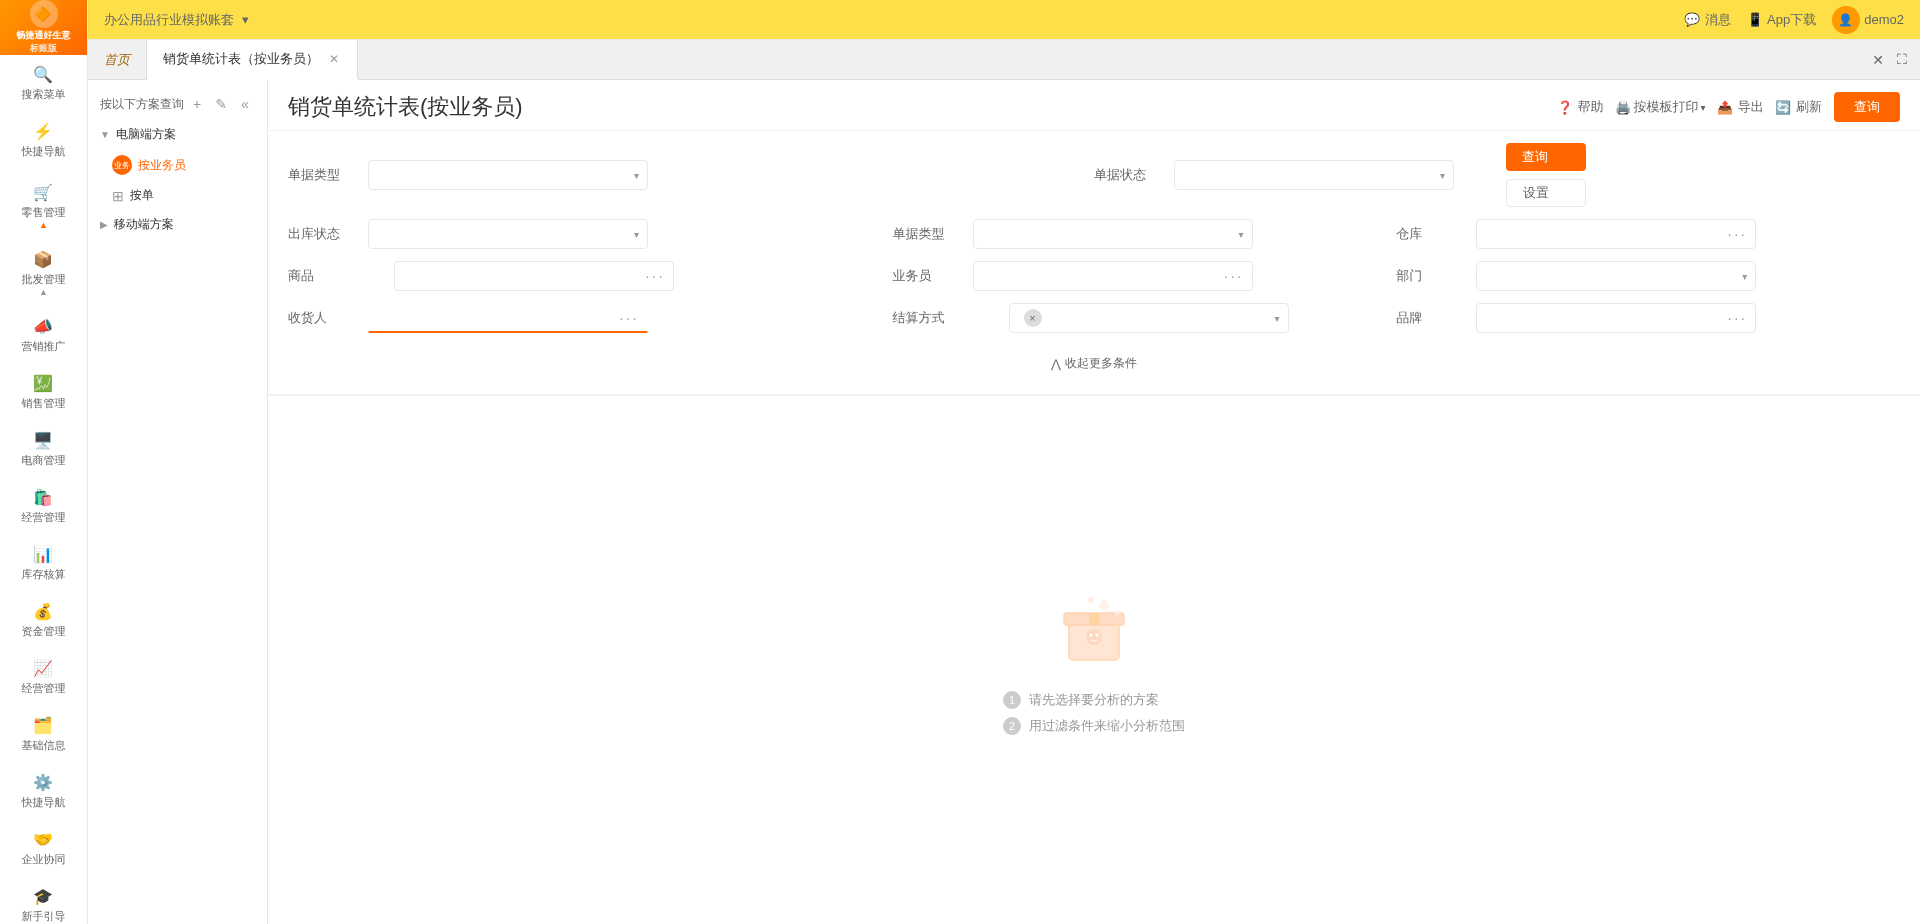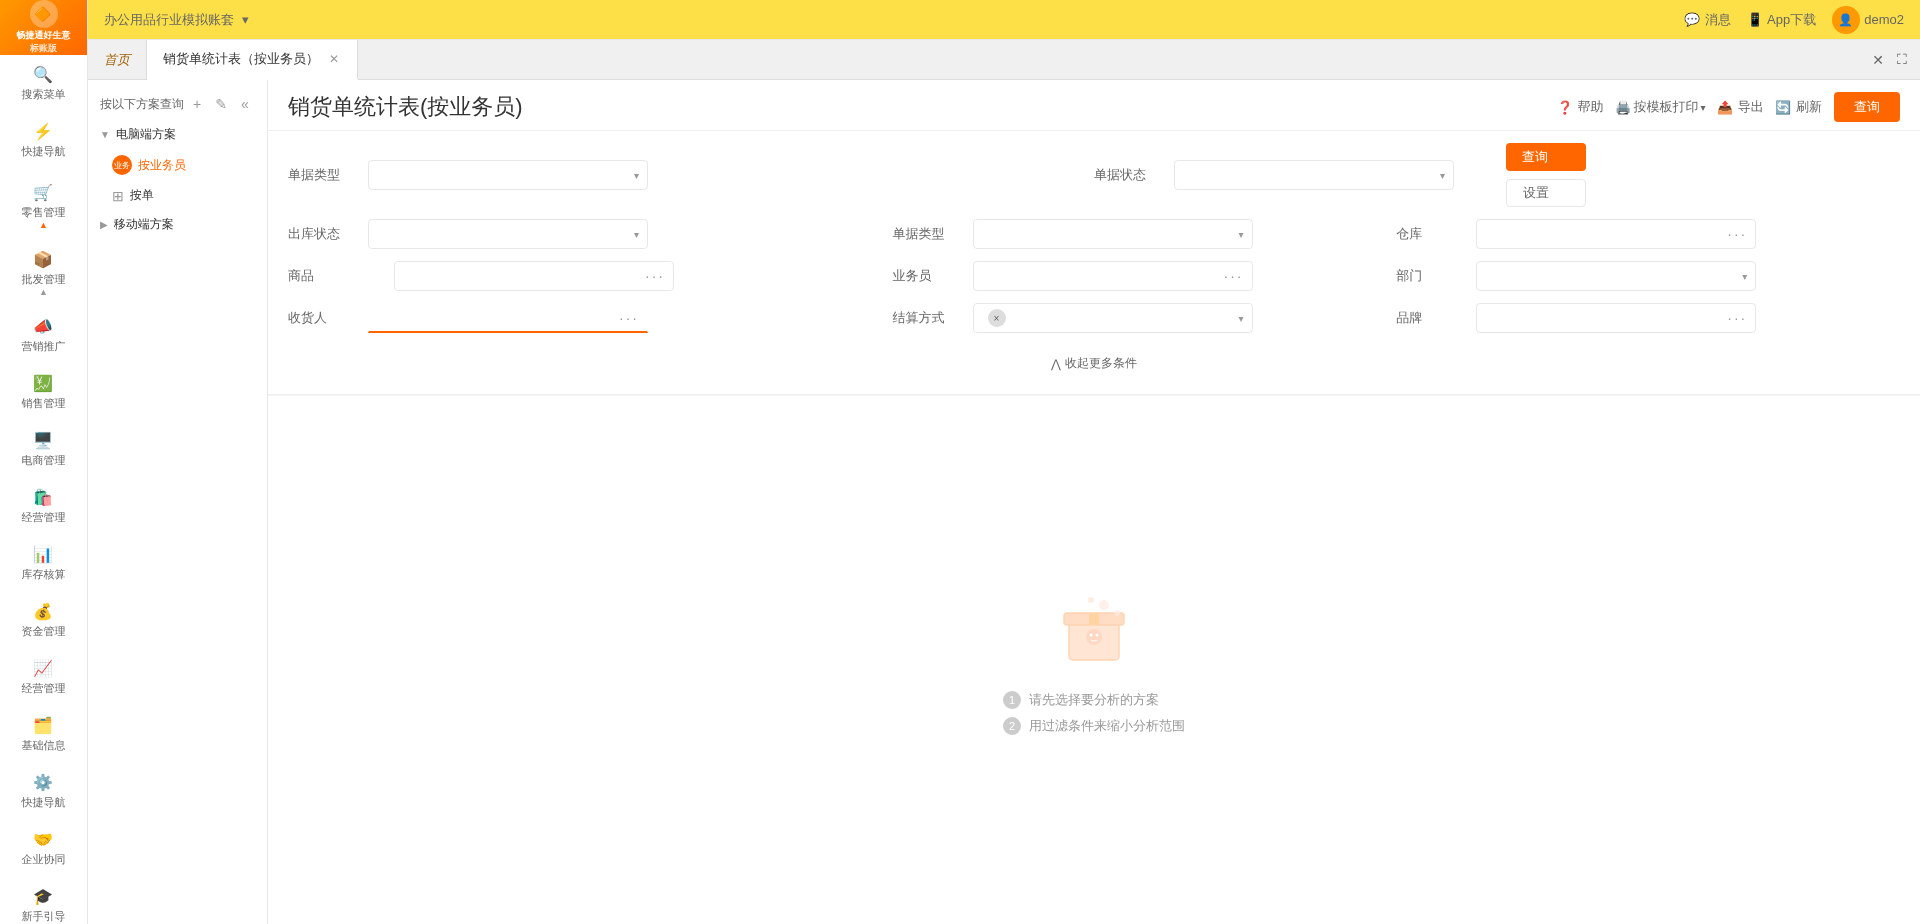--- a/index.html
+++ b/index.html
@@ -685,21 +685,21 @@
           </div>
         </div>
 
         <div class="filter-row">
           <div class="filter-col" style="flex:1.2;">
             <span class="filter-label">收货人</span>
             <div class="filter-input orange-bottom" style="width:220px;">
               <span class="filter-input-dots">···</span>
             </div>
           </div>
-          <div class="filter-col" style="flex:1;">
+          <div class="filter-col" style="flex:1;gap:36px;">
             <span class="filter-label">结算方式</span>
             <div class="filter-input" style="width:220px;display:flex;align-items:center;">
               <div class="filter-x-btn">×</div>
               <span class="filter-input-arrow" style="margin-left:auto;">▾</span>
             </div>
           </div>
           <div class="filter-col" style="flex:1;">
             <span class="filter-label">品牌</span>
             <div class="filter-input" style="width:220px;">
               <span class="filter-input-dots">···</span>

